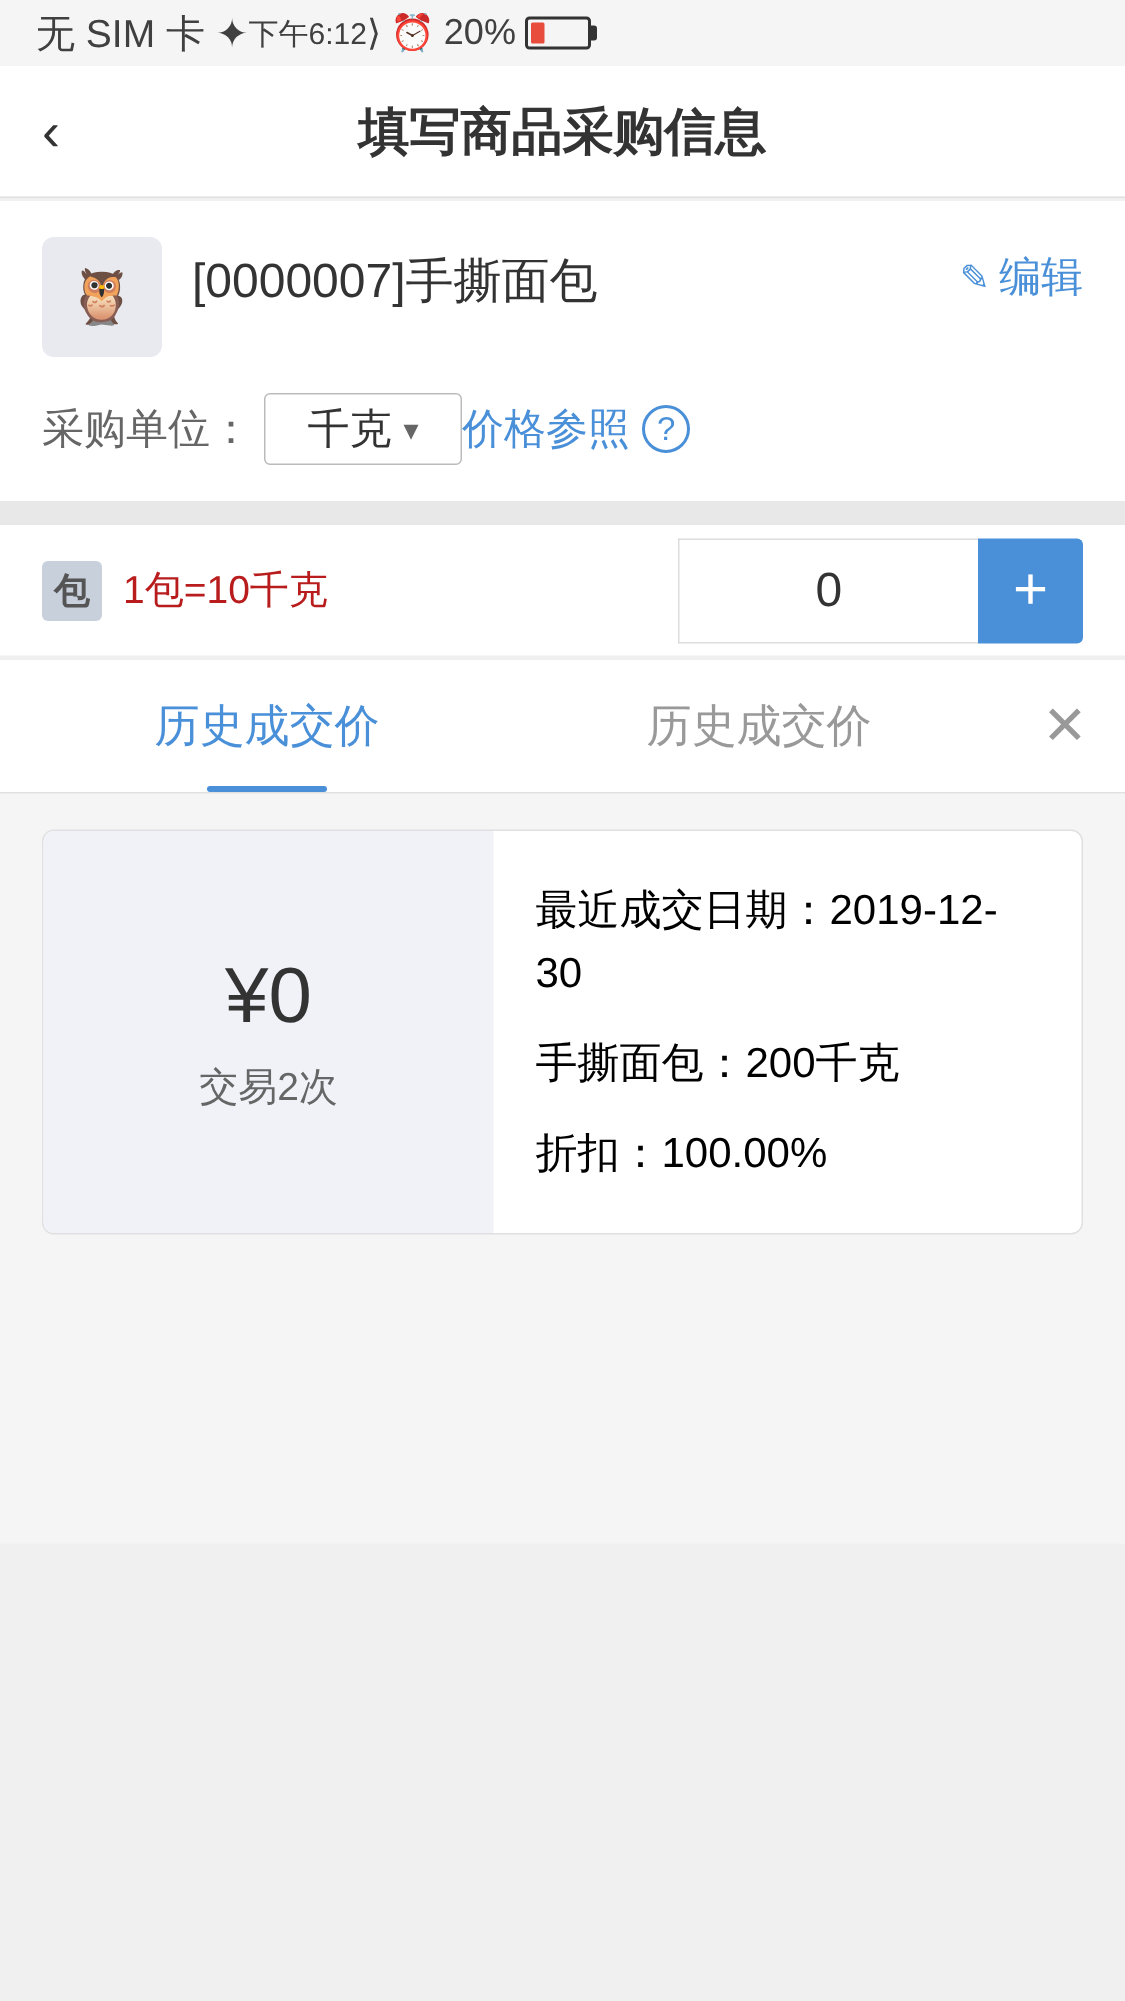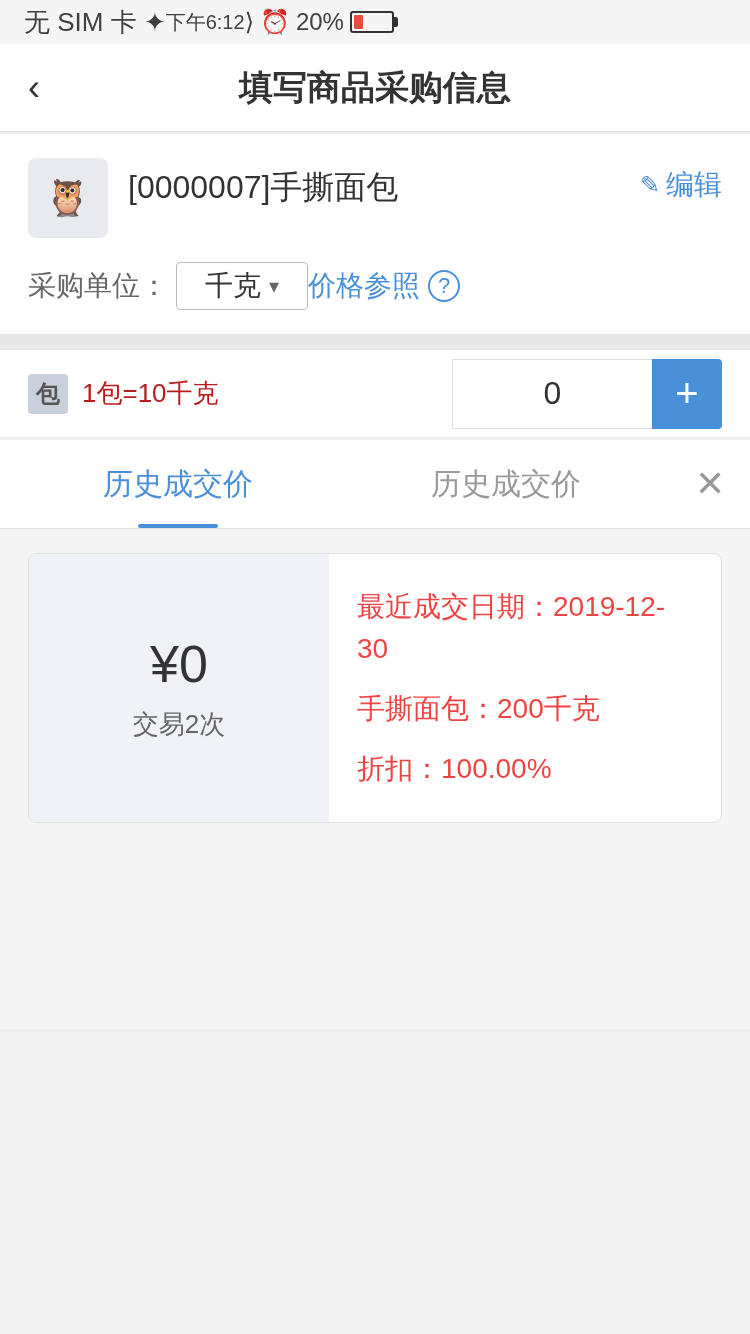--- a/index.html
+++ b/index.html
@@ -323,21 +323,21 @@
     .history-right {
       flex: 1;
       padding: 32px 28px;
       display: flex;
       flex-direction: column;
       gap: 18px;
       justify-content: center;
     }
     .history-detail-row {
       font-size: 28px;
-      color: #ef4444;
+      color: #000000;
       line-height: 1.5;
     }
   </style>
 </head>
 <body>
 
 <div class="status-bar">
   <div class="status-left">
     <span>无 SIM 卡 ✦</span>
   </div>

